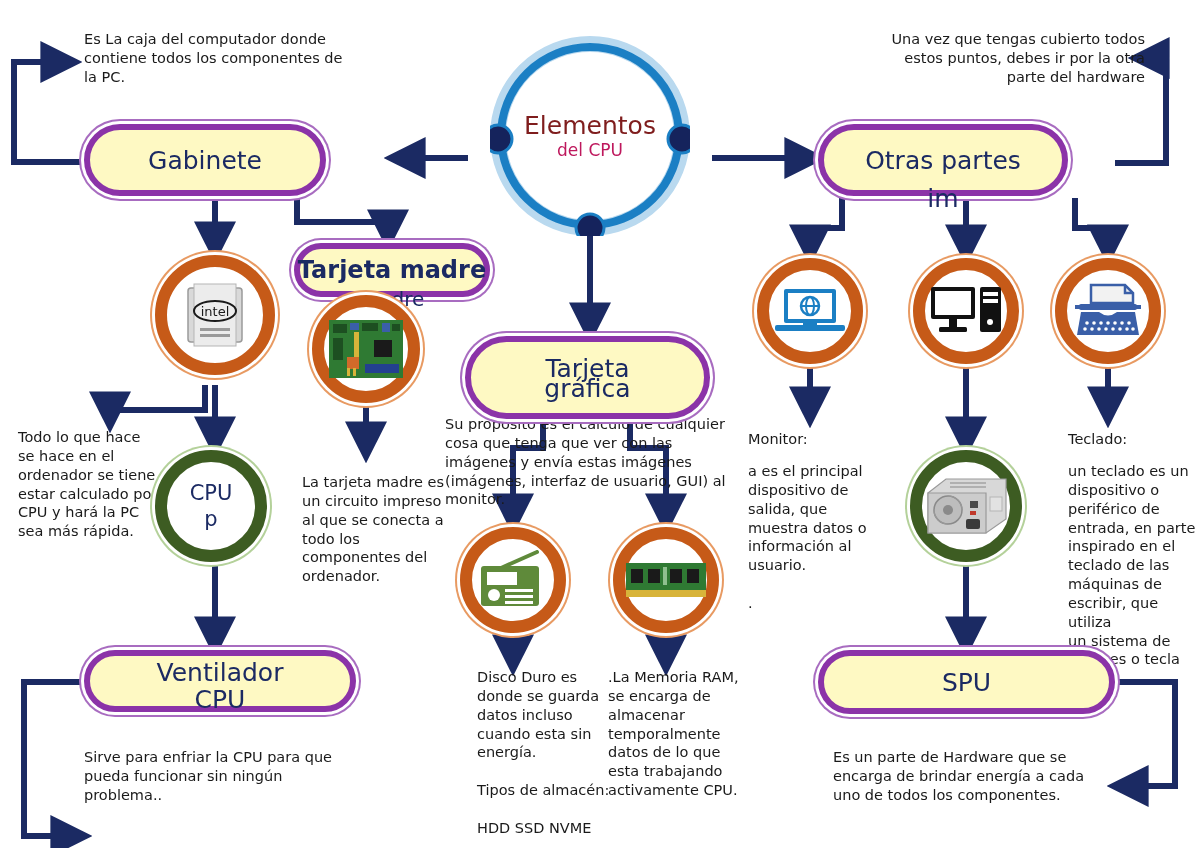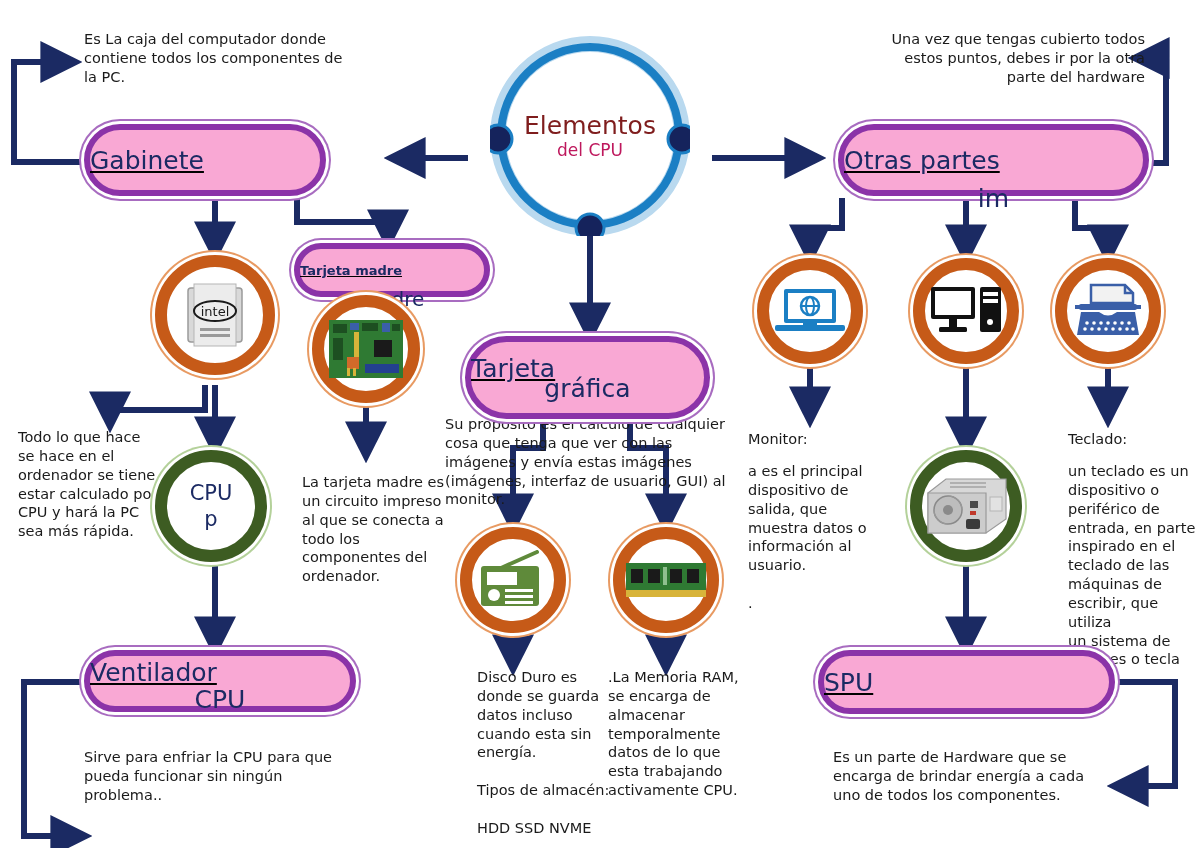--- a/index.html
+++ b/index.html
@@ -11,25 +11,24 @@
 
   
   #wires{position:absolute;left:0;top:0;width:1200px;height:848px;pointer-events:none;}
 
   
   .pill{
     position:absolute;
     box-sizing:border-box;
     border:6px solid #8b33a8;
     border-radius:999px;
-    background:#f9a8d4;
+    background:#fef9c3;
     box-shadow:0 0 0 3px #ffffff, 0 0 0 5px #a86cc0;
-    display:flex;align-items:center;
+    display:flex;align-items:center;justify-content:center;
     z-index:4;
-    text-decoration:underline;
   }
   .pill .lbl{
     color:#1b2a63;
     text-align:center;
     line-height:1.0;
     white-space:nowrap;
     font-weight:400;
   }
   .pill .lbl.overflow{
     position:absolute;
@@ -136,27 +135,27 @@
     <div style="position:absolute;left:0;top:0;width:200px;height:200px;display:flex;flex-direction:column;align-items:center;justify-content:center;">
       <div style="color:#7f1d1d;font-size:25px;line-height:1.15;">Elementos</div>
       <div style="color:#be185d;font-size:17px;line-height:1.15;">del CPU</div>
     </div>
   </div>
 
   <div class="pill" style="left:84px;top:124px;width:242px;height:72px;">
     <span class="lbl" style="font-size:25px;">Gabinete</span>
   </div>
 
-  <div class="pill" style="left:818px;top:124px;width:311px;height:72px;margin-left:20px;">
+  <div class="pill" style="left:818px;top:124px;width:250px;height:72px;">
     <span class="lbl" style="font-size:25px;">Otras partes</span>
     <span class="lbl overflow" style="top:56px;font-size:25px;color:#1b2a63;">im</span>
   </div>
 
   <div class="pill" style="left:294px;top:243px;width:196px;height:54px;">
-    <span class="lbl" style="font-size:13px;font-weight:bold;">Tarjeta madre</span>
+    <span class="lbl" style="font-size:24px;font-weight:bold;">Tarjeta madre</span>
     <span class="lbl overflow" style="top:40px;font-size:20px;">madre</span>
   </div>
 
   <div class="pill" style="left:465px;top:336px;width:245px;height:83px;">
     <span class="lbl" style="font-size:25px;position:relative;top:-9px;">Tarjeta</span>
     <span class="lbl overflow" style="top:34px;font-size:25px;">gráfica</span>
   </div>
 
   <div class="pill" style="left:84px;top:650px;width:272px;height:62px;">
     <span class="lbl" style="font-size:25px;position:relative;top:-9px;">Ventilador</span>

